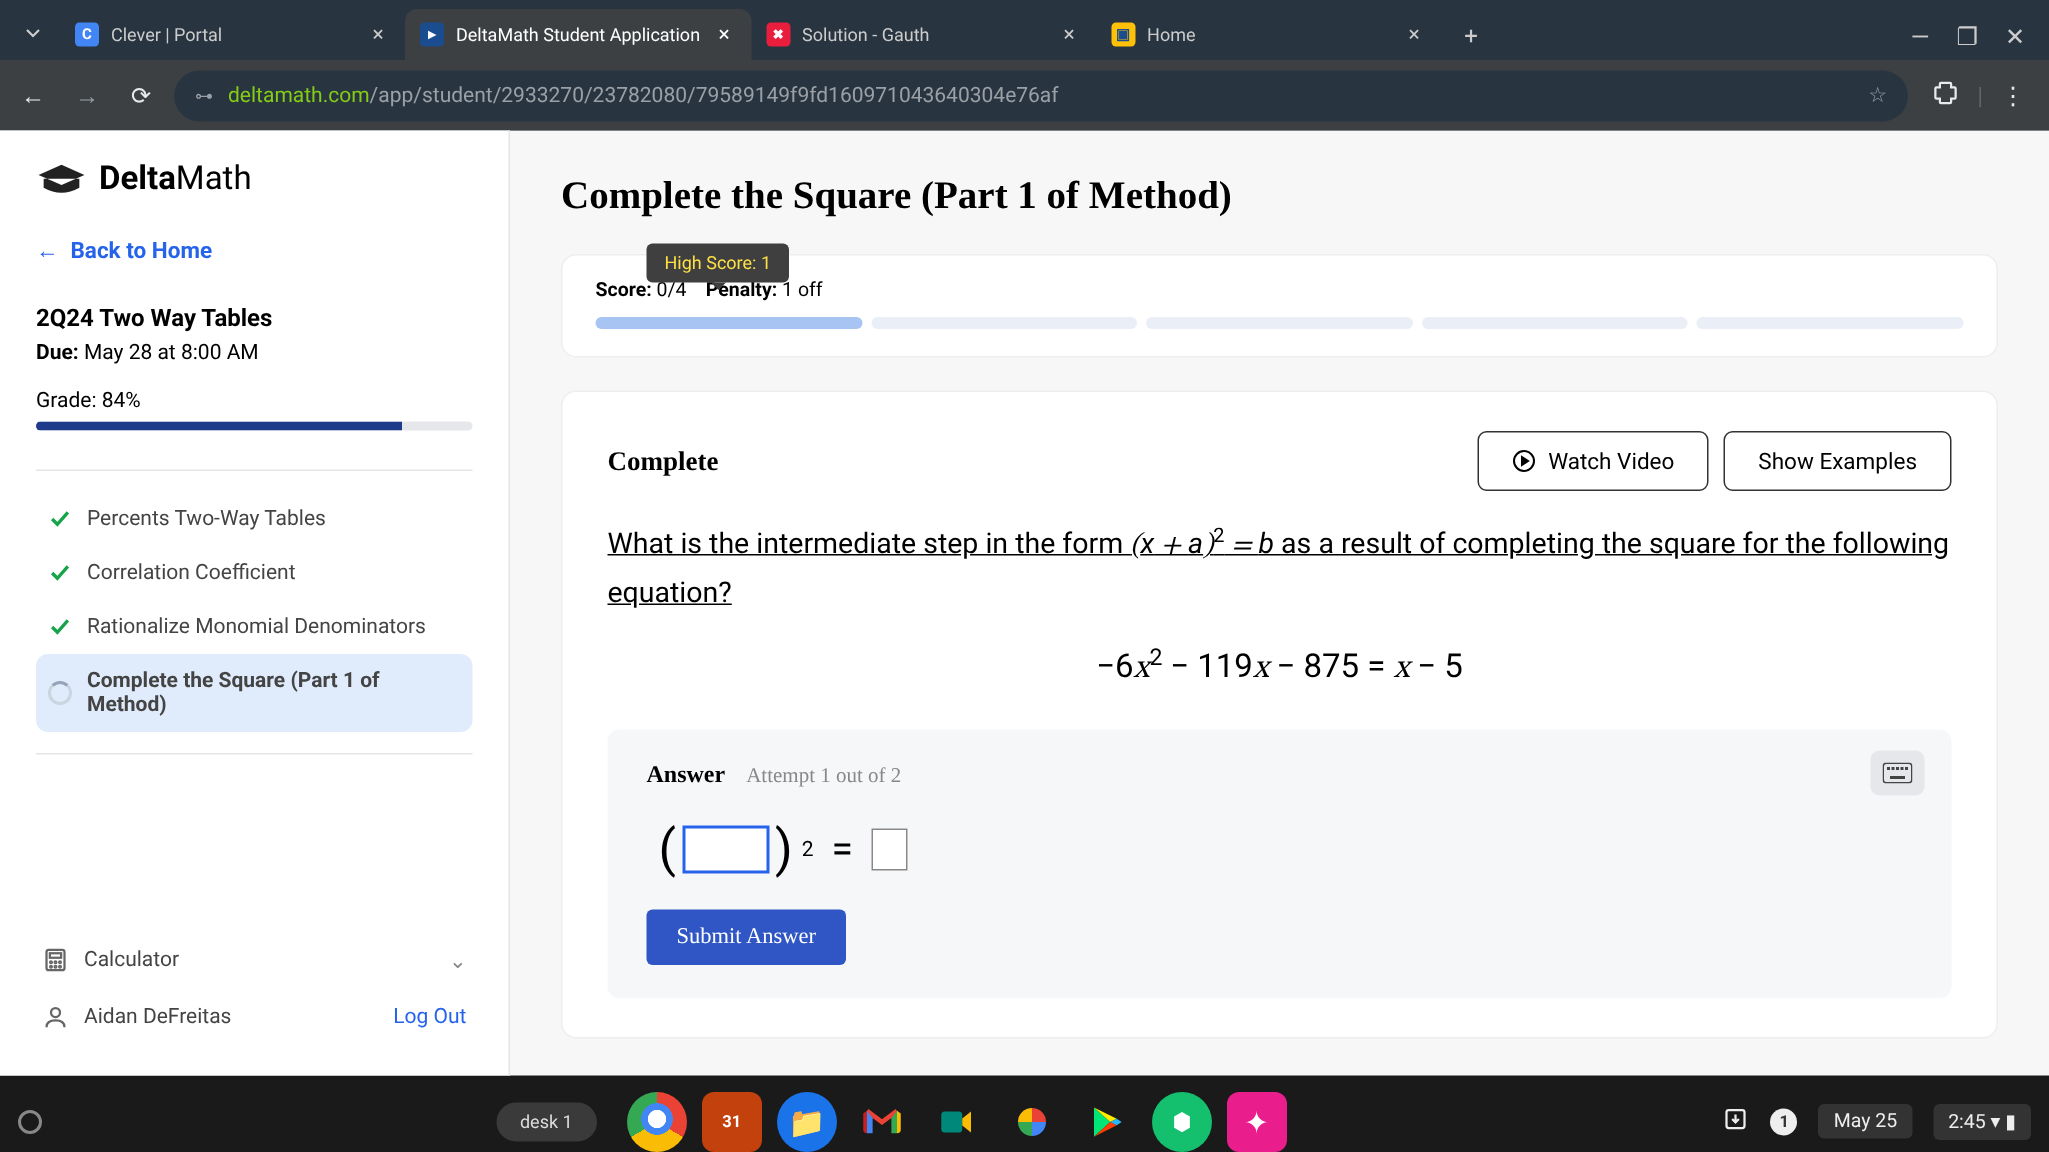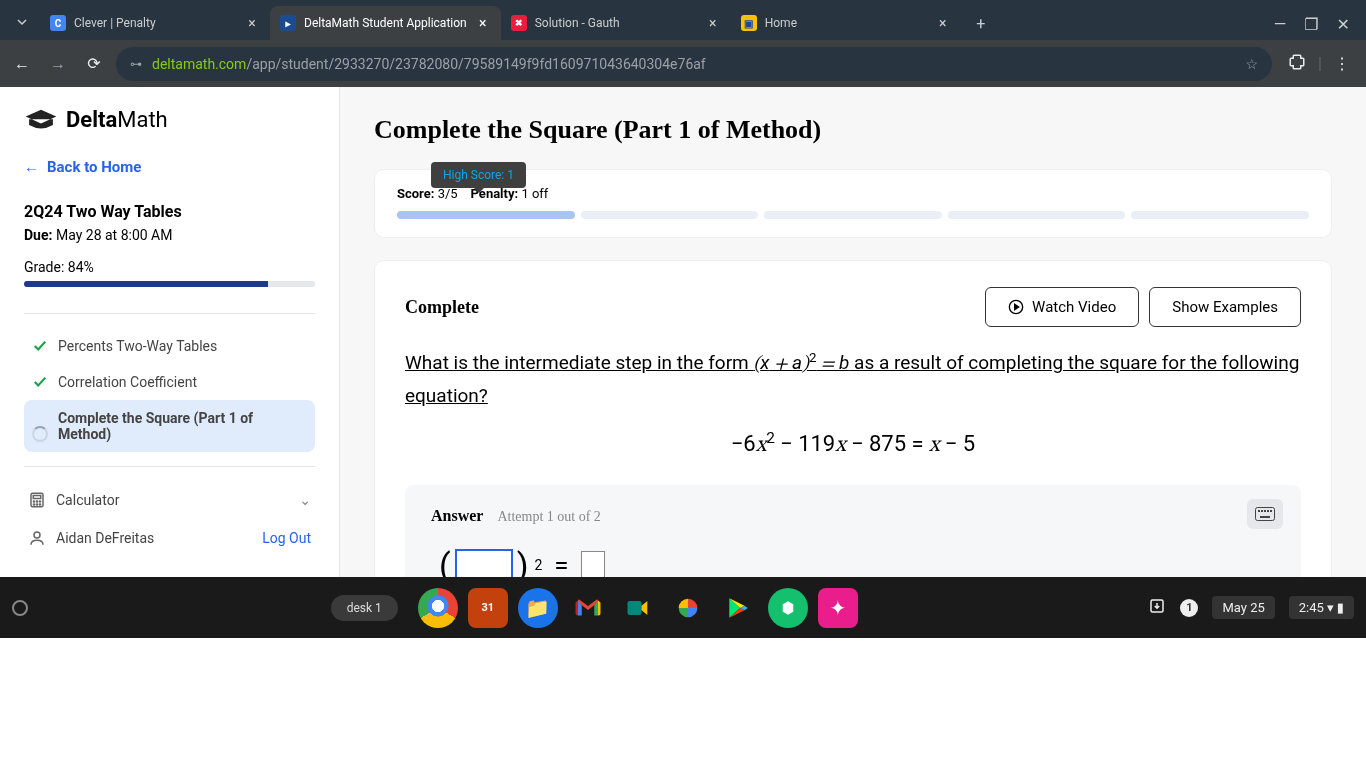--- a/index.html
+++ b/index.html
@@ -18,52 +18,52 @@
 .window-controls { margin-left: auto; display: flex; gap: 18px; padding-right: 16px; align-items: center; color: #ccc; margin-bottom: 6px; }
 .address-row { height: 47px; background: #3c4043; display: flex; align-items: center; padding: 0 8px; gap: 8px; }
 .nav-btn { width: 28px; height: 28px; display: flex; align-items: center; justify-content: center; color: #9aa0a6; font-size: 16px; }
 .nav-btn.enabled { color: #e8eaed; }
 .address-bar { flex: 1; height: 34px; background: #283541; border-radius: 17px; display: flex; align-items: center; padding: 0 14px; gap: 10px; color: #9aa0a6; font-size: 14px; }
 .address-bar .url { flex: 1; white-space: nowrap; overflow: hidden; text-overflow: ellipsis; }
 .address-bar .domain { color: #84cc16; }
 .right-icons { display: flex; gap: 12px; align-items: center; color: #e8eaed; padding: 0 8px; }
 
 
-.app { display: flex; height: 490px; background: #f7f7f7; }
+.app { display: flex; height: 630px; background: #f7f7f7; }
 .sidebar { width: 340px; background: #fff; border-right: 1px solid #e5e5e5; padding: 20px 24px; display: flex; flex-direction: column; }
 .logo { display: flex; align-items: center; gap: 8px; font-size: 22px; margin-bottom: 26px; }
 .logo svg { width: 34px; height: 24px; }
 .logo-text b { font-weight: 700; }
 .back-home { display: flex; align-items: center; gap: 8px; color: #2563eb; font-weight: 700; font-size: 15px; margin-bottom: 26px; }
 .assignment-title { font-weight: 700; font-size: 16px; margin-bottom: 6px; }
 .due { font-size: 14px; margin-bottom: 16px; }
 .due b { font-weight: 700; }
 .grade-line { font-size: 14px; margin-bottom: 6px; }
 .grade-line b { font-weight: 400; }
 .grade-bar { height: 6px; background: #e5e7eb; border-radius: 3px; overflow: hidden; margin-bottom: 18px; }
 .grade-fill { height: 100%; background: #1e3a8a; width: 84%; }
 .divider { height: 1px; background: #e5e5e5; margin: 8px 0 14px; }
-.skill-item { display: flex; align-items: flex-end; gap: 10px; padding: 10px 8px; font-size: 14px; color: #444; border-radius: 8px; }
+.skill-item { display: flex; align-items: center; gap: 10px; padding: 10px 8px; font-size: 14px; color: #444; border-radius: 8px; }
 .skill-item.active { background: #e0ebfb; font-weight: 700; }
 .skill-check { width: 16px; height: 16px; flex-shrink: 0; display: flex; align-items: center; justify-content: center; }
 .skill-check svg { width: 14px; height: 14px; }
 .skill-loader { width: 16px; height: 16px; border: 2px solid #cbd5e1; border-top-color: #94a3b8; border-radius: 50%; flex-shrink: 0; }
 .sidebar-bottom { margin-top: auto; }
 .calc-row, .user-row { display: flex; align-items: center; gap: 10px; padding: 10px 4px; font-size: 14px; color: #444; }
 .calc-row svg, .user-row svg { width: 18px; height: 18px; stroke: #666; }
 .logout { margin-left: auto; color: #2563eb; font-size: 14px; }
 .chev { margin-left: auto; color: #888; }
 
 
 .main { flex: 1; padding: 28px 34px; overflow-y: auto; }
 .main h1 { font-family: Georgia, serif; font-weight: 700; font-size: 26px; margin-bottom: 24px; }
 .score-card { background: #fff; border: 1px solid #eee; border-radius: 10px; padding: 16px 22px 18px; margin-bottom: 22px; position: relative; }
 .score-text { font-size: 13px; margin-bottom: 10px; }
 .score-text b { font-weight: 700; }
-.tooltip { position: absolute; top: -8px; left: 56px; background: #3f3f3f; color: #0ea5e9; font-size: 12px; padding: 6px 12px; border-radius: 4px; }
+.tooltip { position: absolute; top: -8px; left: 56px; background: #3f3f3f; color: #fde047; font-size: 12px; padding: 6px 12px; border-radius: 4px; }
 .tooltip::after { content: ''; position: absolute; bottom: -5px; left: 50%; transform: translateX(-50%); border: 5px solid transparent; border-top-color: #3f3f3f; border-bottom: none; }
 .progress-segments { display: flex; gap: 6px; }
 .seg { flex: 1; height: 8px; background: #e9eef7; border-radius: 4px; }
 .seg.filled { background: #a7c4f2; }
 
 .question-card { background: #fff; border: 1px solid #eee; border-radius: 10px; padding: 26px 30px; }
 .q-header { display: flex; align-items: center; margin-bottom: 20px; }
 .q-header h2 { font-family: Georgia, serif; font-size: 18px; font-weight: 700; }
 .q-actions { margin-left: auto; display: flex; gap: 10px; }
 .q-btn { border: 1px solid #333; background: #fff; padding: 10px 22px; border-radius: 6px; font-size: 15px; display: flex; align-items: center; gap: 8px; }
@@ -100,21 +100,21 @@
 
 <div class="browser-top">
   <div class="tab-strip">
     <div class="tab-dropdown">
       <svg width="12" height="12" viewBox="0 0 12 12">
           <path d="M2 4 L6 8 L10 4" stroke="#ccc" stroke-width="1.5" fill="none"></path>
         </svg>
     </div>
     <div class="tab">
       <span class="tab-favicon" style="background:#4285f4;color:#fff">C</span>
-      <span class="tab-title">Clever | Penalty</span>
+      <span class="tab-title">Clever | Portal</span>
       <span class="tab-close">×</span>
     </div>
     <div class="tab active">
       <span class="tab-favicon" style="background:#1a4d8f;color:#fff">▸</span>
       <span class="tab-title">DeltaMath Student Application</span>
       <span class="tab-close">×</span>
     </div>
     <div class="tab">
       <span class="tab-favicon" style="background:#e91e3c;color:#fff;font-size:9px">✖</span>
       <span class="tab-title">Solution - Gauth</span>
@@ -179,20 +179,28 @@
         </span>
       <span>Percents Two-Way Tables</span>
     </div>
     <div class="skill-item">
       <span class="skill-check">
           <svg viewBox="0 0 16 16">
             <path d="M2 8 L6 12 L14 3" stroke="#16a34a" stroke-width="2.5" fill="none"></path>
           </svg>
         </span>
       <span>Correlation Coefficient</span>
+    </div>
+    <div class="skill-item">
+      <span class="skill-check">
+          <svg viewBox="0 0 16 16">
+            <path d="M2 8 L6 12 L14 3" stroke="#16a34a" stroke-width="2.5" fill="none"></path>
+          </svg>
+        </span>
+      <span>Rationalize Monomial Denominators</span>
     </div>
     <div class="skill-item active">
       <span class="skill-loader"></span>
       <span>Complete the Square (Part 1 of Method)</span>
     </div>
 
     <div class="divider" style="margin-top:14px"></div>
 
     <div class="sidebar-bottom">
       <div class="calc-row">
@@ -219,21 +227,21 @@
       </div>
     </div>
   </div>
 
   <div class="main">
     <h1>Complete the Square (Part 1 of Method)</h1>
 
     <div class="score-card">
       <div class="tooltip">High Score: 1</div>
       <div class="score-text">
-        <b>Score: </b><span>3/5</span>&nbsp;&nbsp;&nbsp;&nbsp;<b>Penalty: </b><span>1 off</span>
+        <b>Score: </b><span>0/4</span>&nbsp;&nbsp;&nbsp;&nbsp;<b>Penalty: </b><span>1 off</span>
       </div>
       <div class="progress-segments">
         <div class="seg filled"></div>
         <div class="seg"></div>
         <div class="seg"></div>
         <div class="seg"></div>
         <div class="seg"></div>
       </div>
     </div>
 

